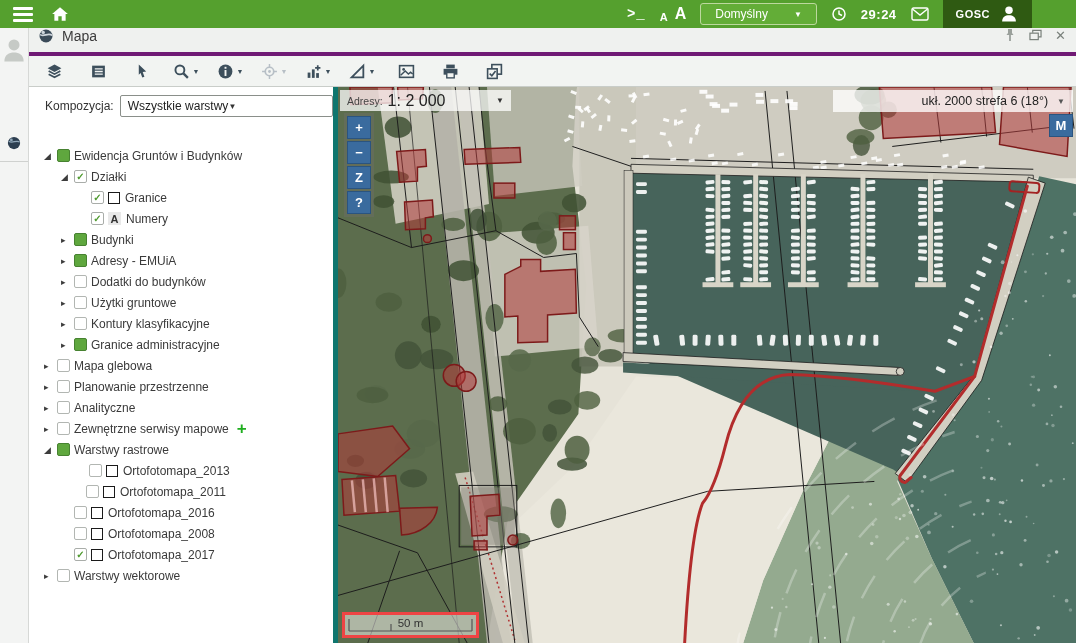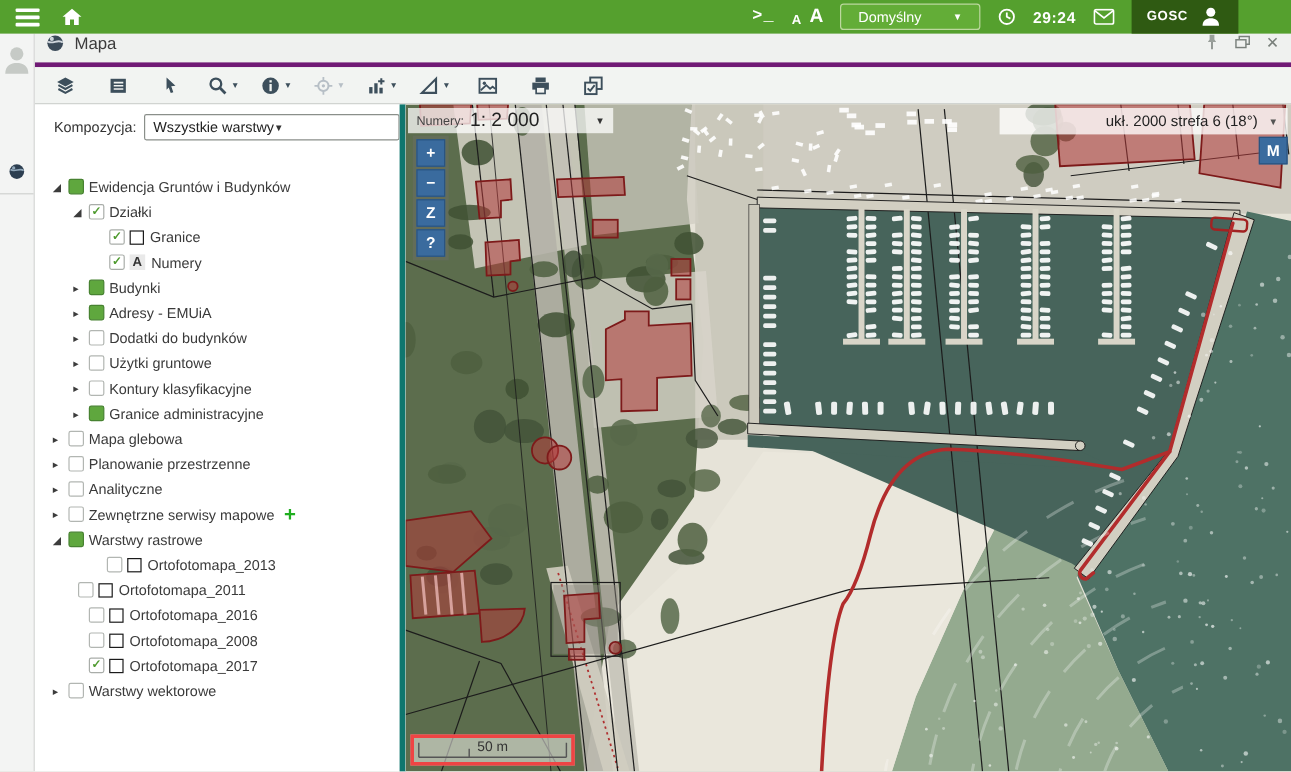--- a/index.html
+++ b/index.html
@@ -346,21 +346,21 @@
             <span class="exp">◢</span>
             <span class="cb green"></span>
             <span class="tlabel">Warstwy rastrowe</span>
           </div>
           <div class="trow" style="padding-left: 48px;">
             <span class="exp"></span>
             <span class="cb unchecked"></span>
             <span class="legend-sq"></span>
             <span class="tlabel">Ortofotomapa_2013</span>
           </div>
-          <div class="trow" style="padding-left: 24px;">
+          <div class="trow" style="padding-left: 45px;">
             <span class="exp"></span>
             <span class="cb unchecked"></span>
             <span class="legend-sq"></span>
             <span class="tlabel">Ortofotomapa_2011</span>
           </div>
           <div class="trow" style="padding-left: 33px;">
             <span class="exp"></span>
             <span class="cb unchecked"></span>
             <span class="legend-sq"></span>
             <span class="tlabel">Ortofotomapa_2016</span>
@@ -920,21 +920,21 @@
           <circle cx="700" cy="600" r="120" stroke-width="2.5" stroke-dasharray="26 20"></circle>
           <circle cx="700" cy="600" r="156" stroke-width="2.5" stroke-dasharray="26 20"></circle>
           <circle cx="700" cy="600" r="192" stroke-width="2.5" stroke-dasharray="26 20"></circle>
           <circle cx="700" cy="600" r="228" stroke-width="2.5" stroke-dasharray="26 20"></circle>
           <circle cx="700" cy="600" r="264" stroke-width="2.5" stroke-dasharray="26 20"></circle>
           <circle cx="700" cy="600" r="300" stroke-width="2.5" stroke-dasharray="26 20"></circle>
         </g>
       </svg>
 
       <div class="scalebox">
-        <span class="lbl">Numery:</span>
+        <span class="lbl">Adresy:</span>
         <span class="val">1: 2 000</span>
         <span class="car">▼</span>
       </div>
       <div class="crsbox">
         <span>ukł. 2000 strefa 6 (18°)</span>
         <span class="car">▼</span>
       </div>
       <div class="zoomctl">
         <div class="zbtn">+</div>
         <div class="zbtn">−</div>

